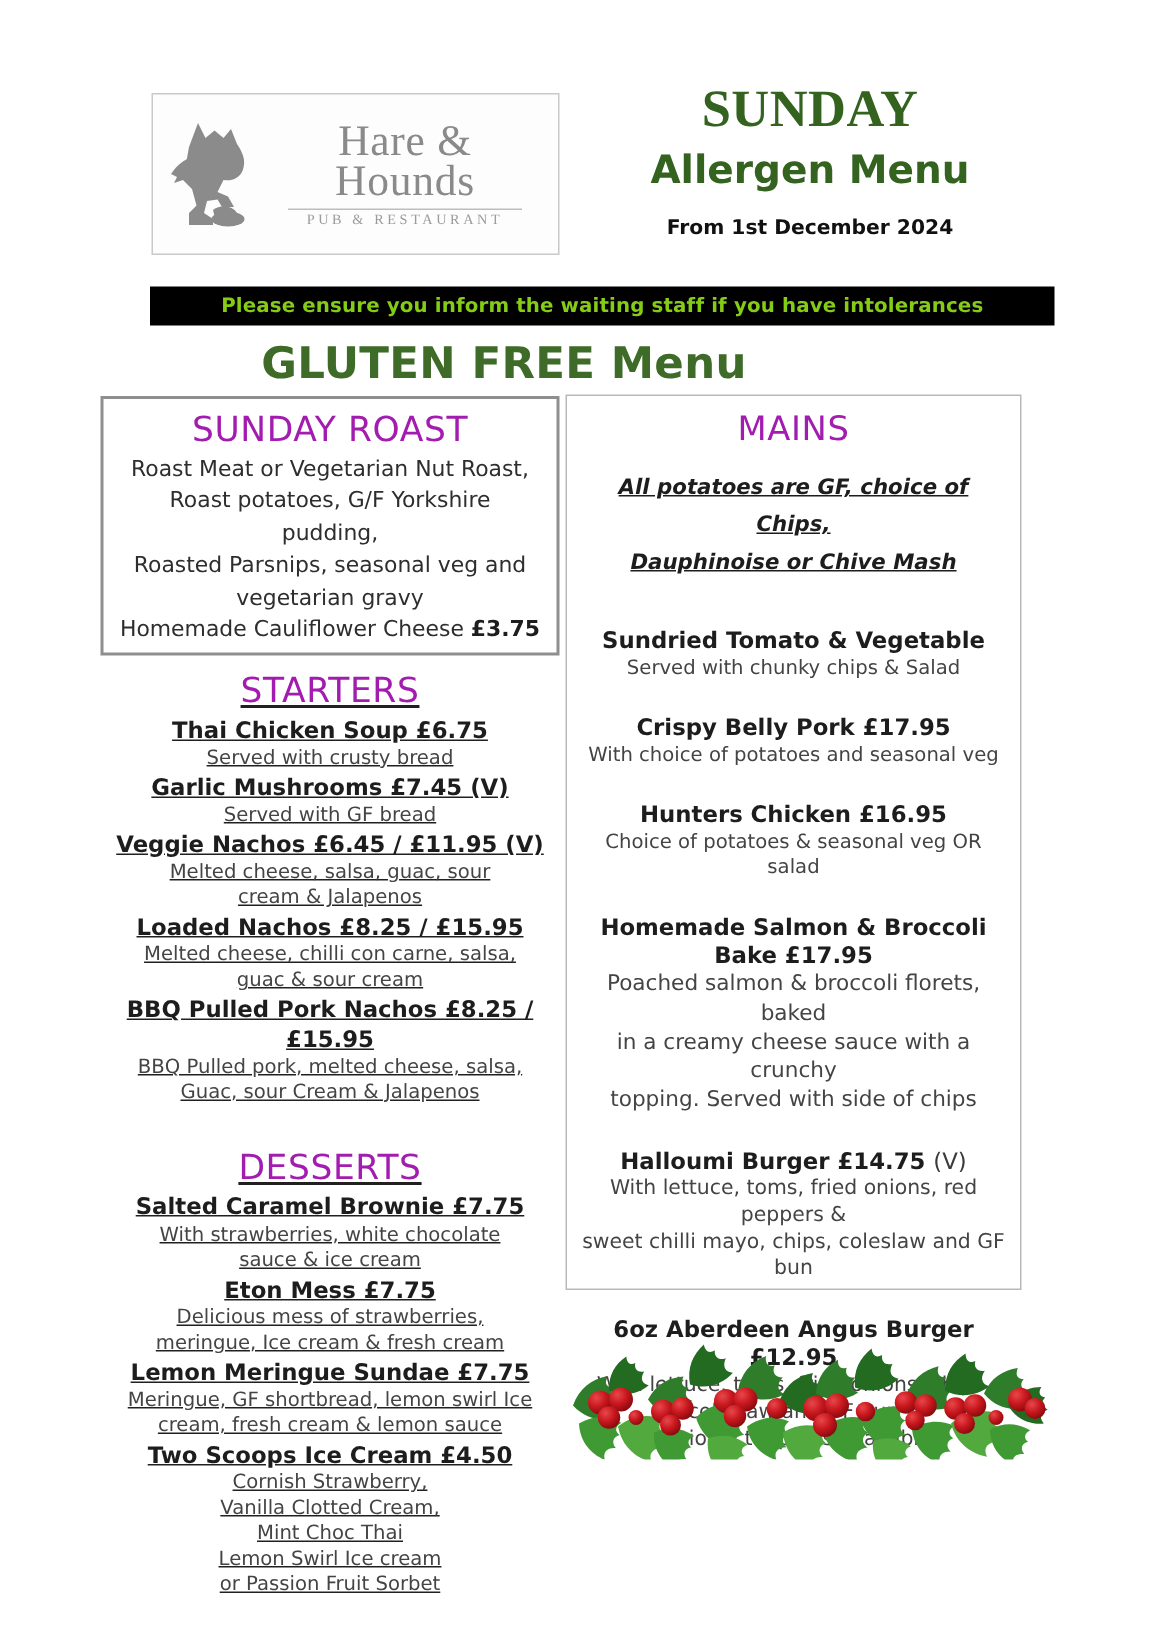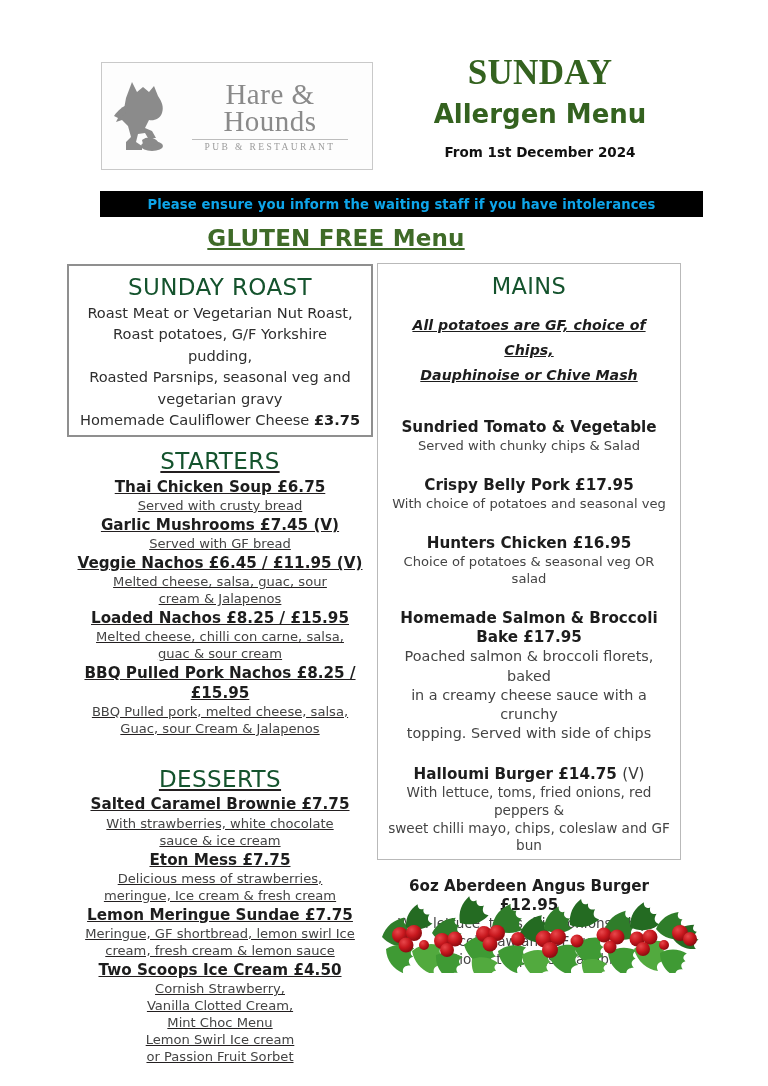--- a/index.html
+++ b/index.html
@@ -100,38 +100,37 @@
   }
 
   
   .banner {
     position: absolute;
     left: 100px;
     top: 191px;
     width: 603px;
     height: 26px;
     background: #000000;
-    color: #0ea5e9;
+    color: #84cc16;
     font-size: 13.2px;
     font-weight: bold;
     display: flex;
     align-items: center;
     justify-content: center;
     letter-spacing: 0.1px;
   }
   .gf-title {
     position: absolute;
     left: 0; top: 225px;
     width: 672px;
     text-align: center;
-    font-size: 23px;
+    font-size: 29px;
     font-weight: bold;
     color: #3f6b28;
     letter-spacing: 0.2px;
-    text-decoration: underline;
   }
 
   
   .roast-box {
     position: absolute;
     left: 67px;
     top: 264px;
     width: 306px;
     height: 173px;
     border: 2px solid #8f8f8f;
@@ -147,21 +146,21 @@
     width: 304px;
     height: 597px;
     border: 1px solid #b9b9b9;
     box-sizing: border-box;
     background: #ffffff;
     padding: 8px 8px 0 8px;
     text-align: center;
   }
 
   .sec-head {
-    color: #14532d;
+    color: #a21caf;
     font-size: 23px;
     font-weight: normal;
     letter-spacing: 0.4px;
     line-height: 1.25;
   }
   .sec-head.mains { font-size: 22.5px; }
 
   .mains-note {
     font-style: italic;
     font-weight: bold;
@@ -321,21 +320,21 @@
     </div>
     <div>
       <div class="dish">Lemon Meringue Sundae £7.75</div>
       <div class="desc">Meringue, GF shortbread, lemon swirl Ice</div>
       <div class="desc">cream, fresh cream &amp; lemon sauce</div>
     </div>
     <div>
       <div class="dish">Two Scoops Ice Cream £4.50</div>
       <div class="desc">Cornish Strawberry,</div>
       <div class="desc">Vanilla Clotted Cream,</div>
-      <div class="desc">Mint Choc Menu</div>
+      <div class="desc">Mint Choc Thai</div>
       <div class="desc">Lemon Swirl Ice cream</div>
       <div class="desc">or Passion Fruit Sorbet</div>
     </div>
   </div>
 </div>
 
 <div class="mains-box">
   <div class="sec-head mains">MAINS</div>
 
   <div class="mains-note">

